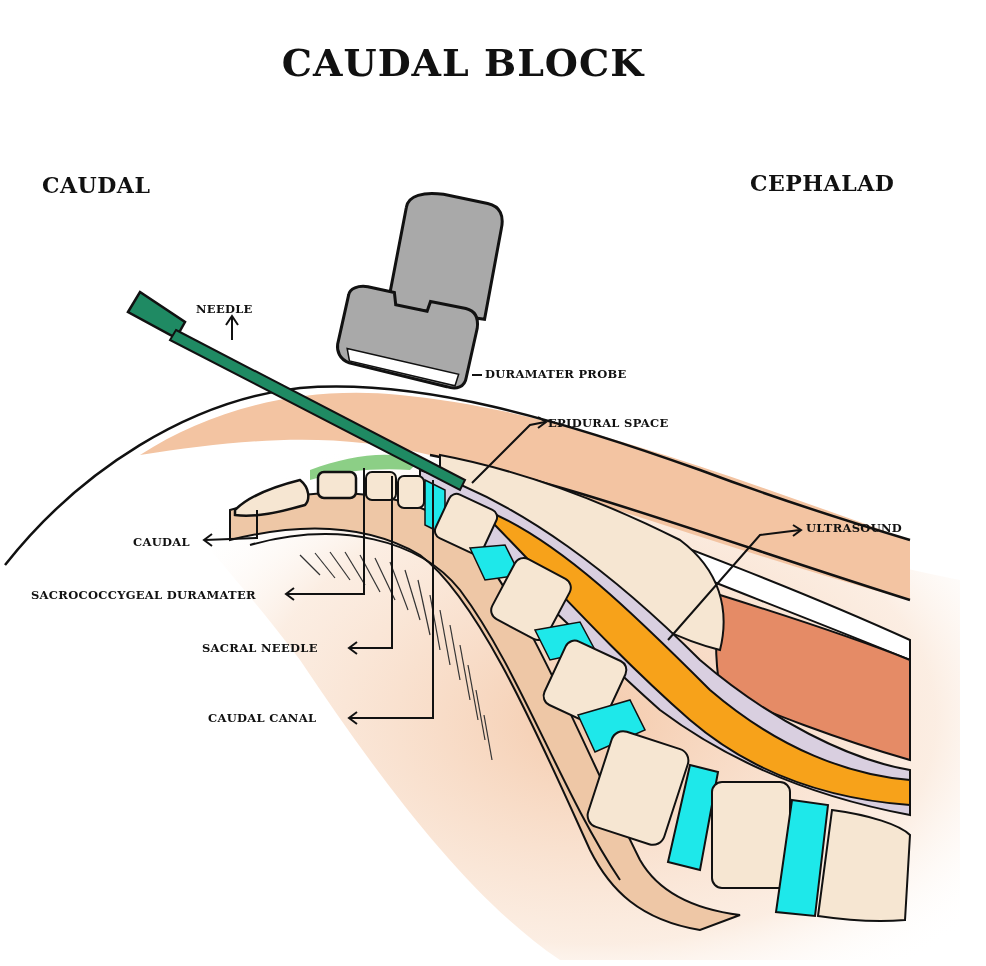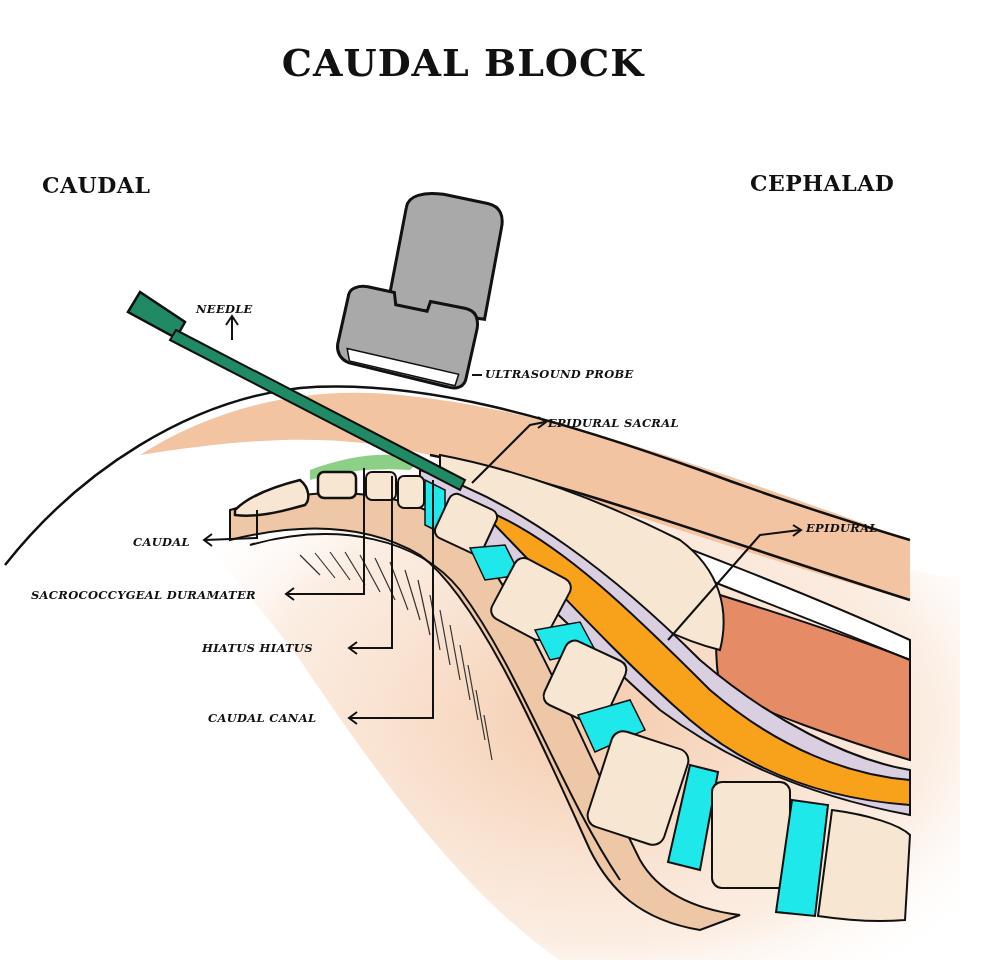--- a/index.html
+++ b/index.html
@@ -5,21 +5,21 @@
   html, body { margin: 0; padding: 0; background: #ffffff; }
   body { width: 986px; height: 966px; position: relative; overflow: hidden;
          font-family: "DejaVu Serif", "Liberation Serif", serif; }
   #stage { position: absolute; left: 0; top: 0; width: 986px; height: 966px; }
   .title { position: absolute; left: 0; width: 926px; top: 40px; text-align: center;
            font-family: "DejaVu Serif", serif; font-weight: bold; font-size: 38px;
            letter-spacing: 1px; color: #111; }
   .dir { position: absolute; font-family: "DejaVu Serif", serif; font-weight: bold;
          font-size: 22px; color: #111; letter-spacing: 0.5px; }
   .lbl { position: absolute; font-family: "DejaVu Serif", serif; font-weight: bold;
-         font-size: 11.5px; color: #111; letter-spacing: 0.3px; white-space: nowrap; font-style: italic; }
+         font-size: 11.5px; color: #111; letter-spacing: 0.3px; white-space: nowrap; }
 </style>
 </head>
 <body>
 
 <div id="stage">
 
   <svg width="986" height="966" viewBox="0 0 986 966" style="position:absolute;left:0;top:0">
     <defs>
       <radialGradient id="glow" cx="0.55" cy="0.55" r="0.6">
         <stop offset="0" stop-color="#f3c4a2" stop-opacity="0.9"></stop>
@@ -124,21 +124,21 @@
       <path d="M433,480 L433,718 L350,718"></path>
       <path d="M357,712 L349,718 L357,724"></path>
     </g>
   </svg>
 
   <div class="title">CAUDAL BLOCK</div>
   <div class="dir" style="left:42px;top:172px">CAUDAL</div>
   <div class="dir" style="left:750px;top:170px">CEPHALAD</div>
 
   <div class="lbl" style="left:196px;top:302px">NEEDLE</div>
-  <div class="lbl" style="left:485px;top:367px">ULTRASOUND PROBE</div>
-  <div class="lbl" style="left:548px;top:416px">EPIDURAL SACRAL</div>
-  <div class="lbl" style="left:806px;top:521px">EPIDURAL</div>
+  <div class="lbl" style="left:485px;top:367px">DURAMATER PROBE</div>
+  <div class="lbl" style="left:548px;top:416px">EPIDURAL SPACE</div>
+  <div class="lbl" style="left:806px;top:521px">ULTRASOUND</div>
   <div class="lbl" style="left:133px;top:535px">CAUDAL</div>
   <div class="lbl" style="left:31px;top:588px">SACROCOCCYGEAL DURAMATER</div>
-  <div class="lbl" style="left:202px;top:641px">HIATUS HIATUS</div>
+  <div class="lbl" style="left:202px;top:641px">SACRAL NEEDLE</div>
   <div class="lbl" style="left:208px;top:711px">CAUDAL CANAL</div>
 
 </div>
 
 </body></html>

